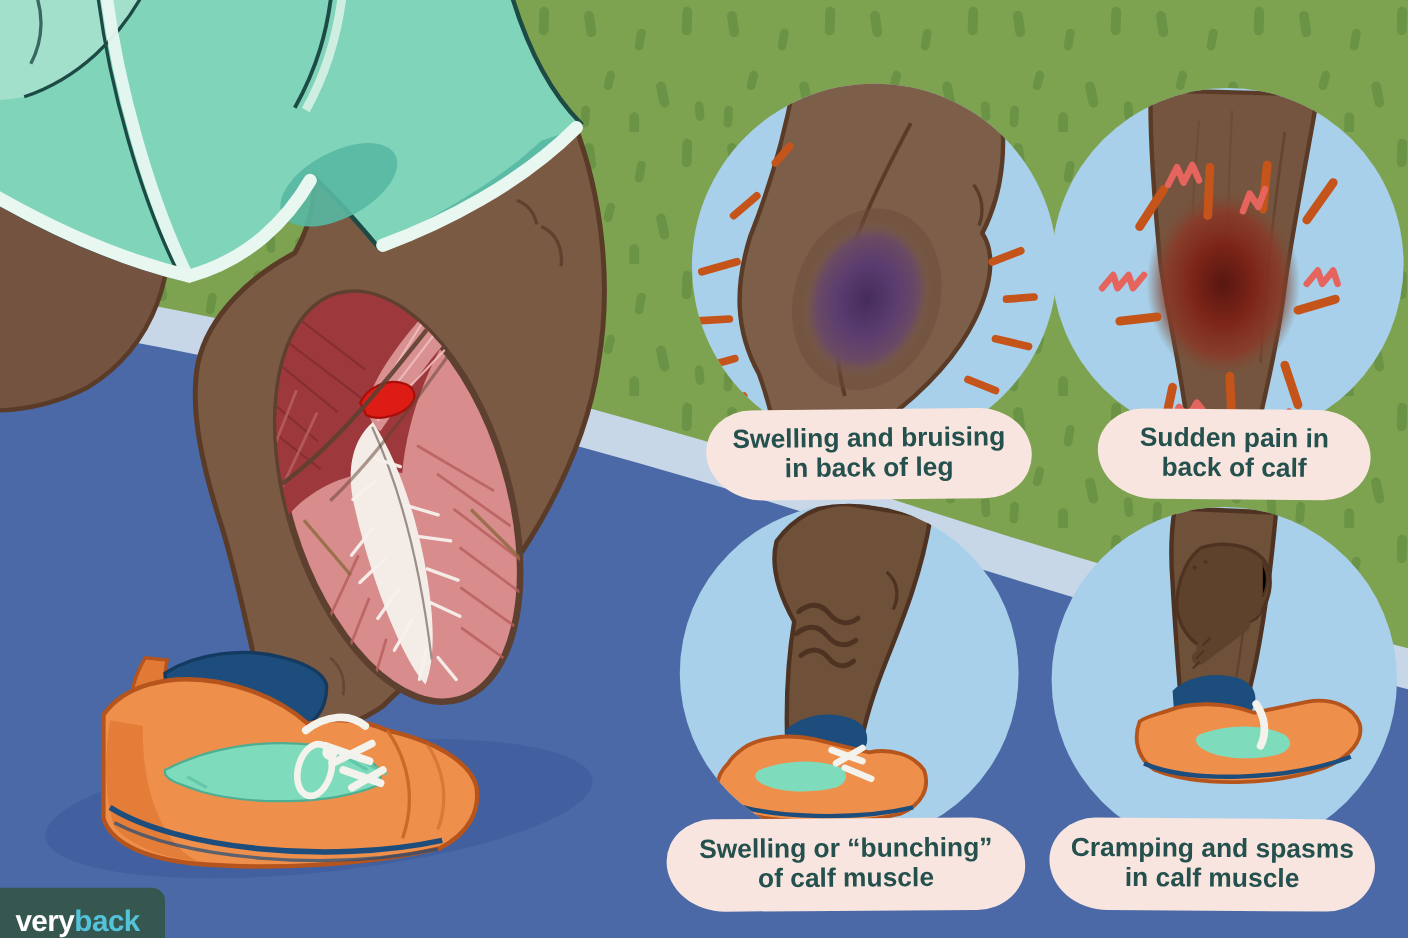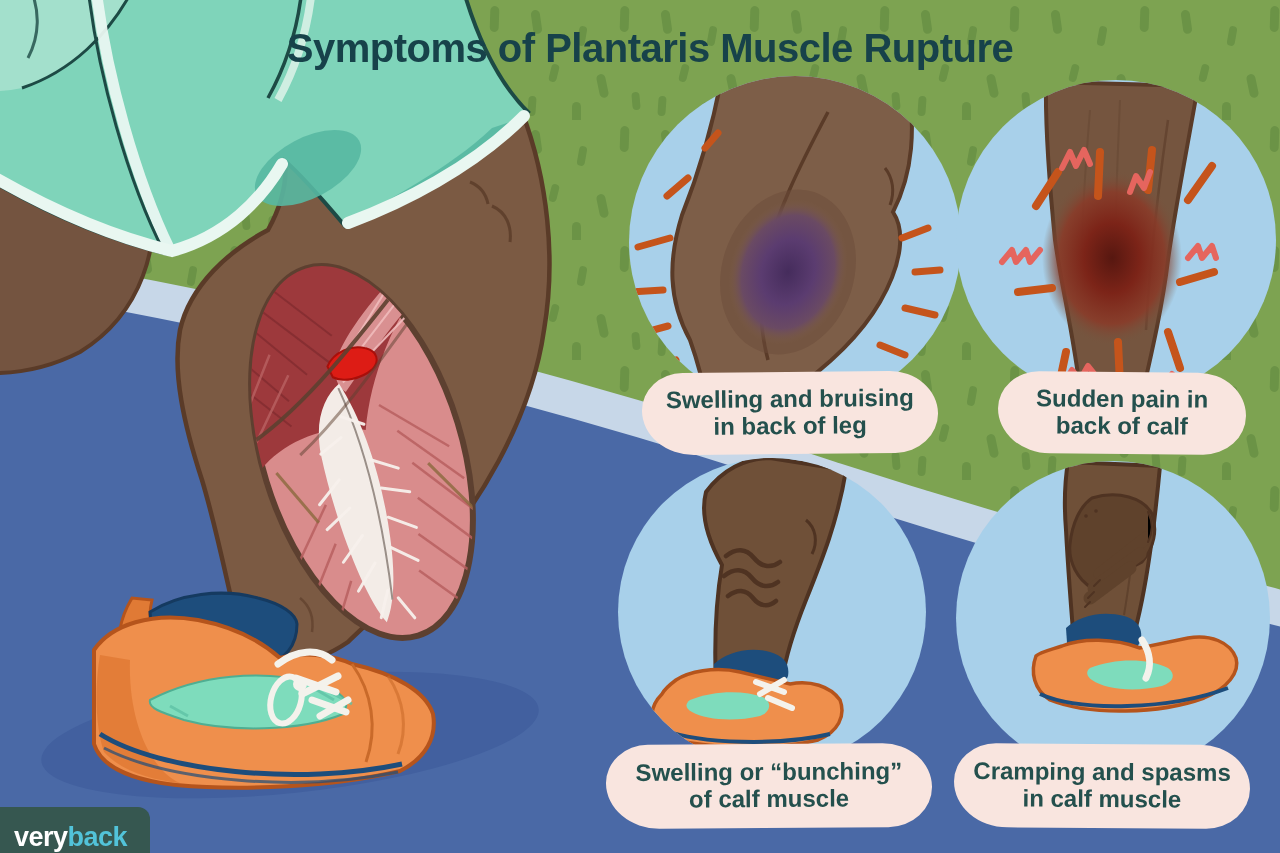--- a/index.html
+++ b/index.html
@@ -307,21 +307,20 @@
       <path d="M 96,-12 C 106,75 136,180 170,250" fill="none" stroke="#e9f7f1" stroke-width="11" opacity="0.95"></path>
       <path d="M 88,-12 C 98,75 128,182 164,252" fill="none" stroke="#1d4a45" stroke-width="3"></path>
       <g fill="none" stroke="#e9f7f1" stroke-width="12" stroke-linecap="round">
         <path d="M 524,116 C 472,168 402,203 348,223"></path>
         <path d="M 282,164 C 261,200 226,236 172,251 C 100,234 30,199 -22,168"></path>
       </g>
     </g>
   </g>
 </svg>
 
-<div class="title">Symptoms of Plantaris Muscle Rupture</div>
 
 <div id="label1" class="blob">
   <div><span>Swelling and bruising</span><br>
        <span>in back of leg</span></div>
 </div>
 <div id="label2" class="blob">
   <div><span>Sudden pain in</span><br>
        <span>back of calf</span></div>
 </div>
 <div id="label3" class="blob">

